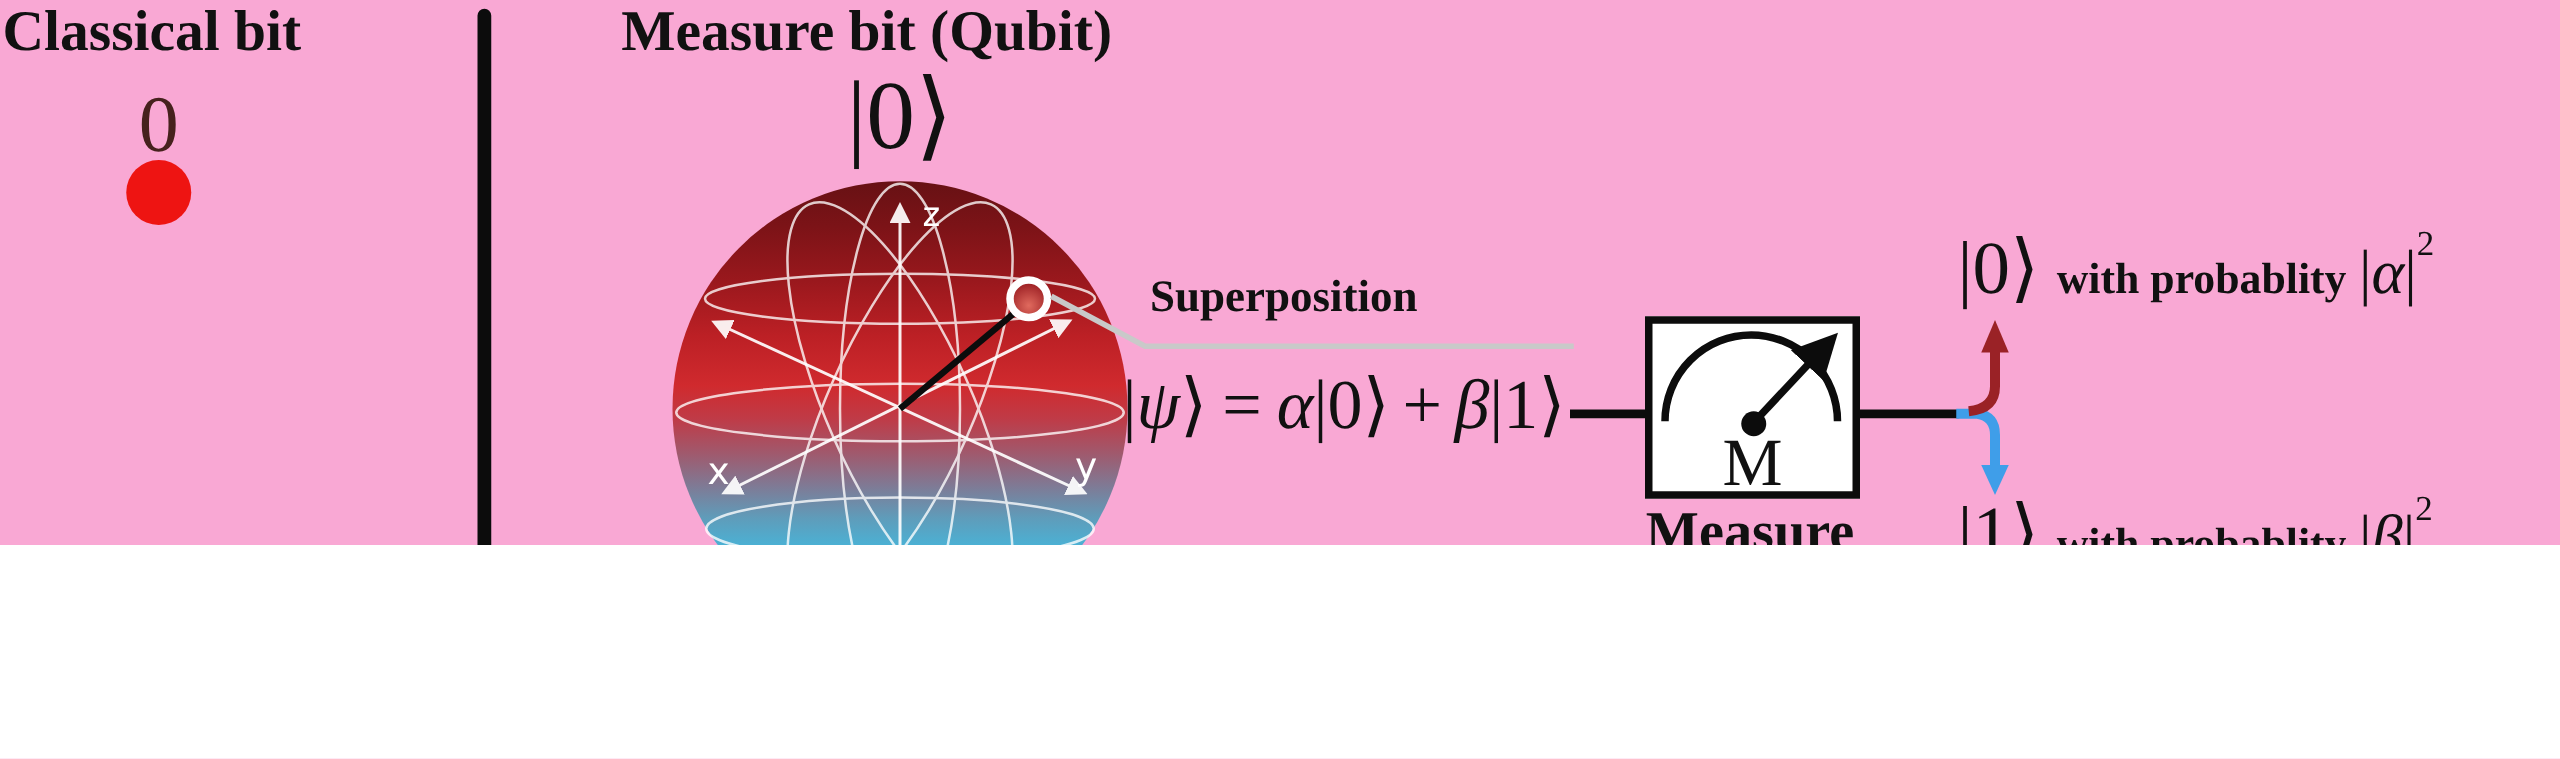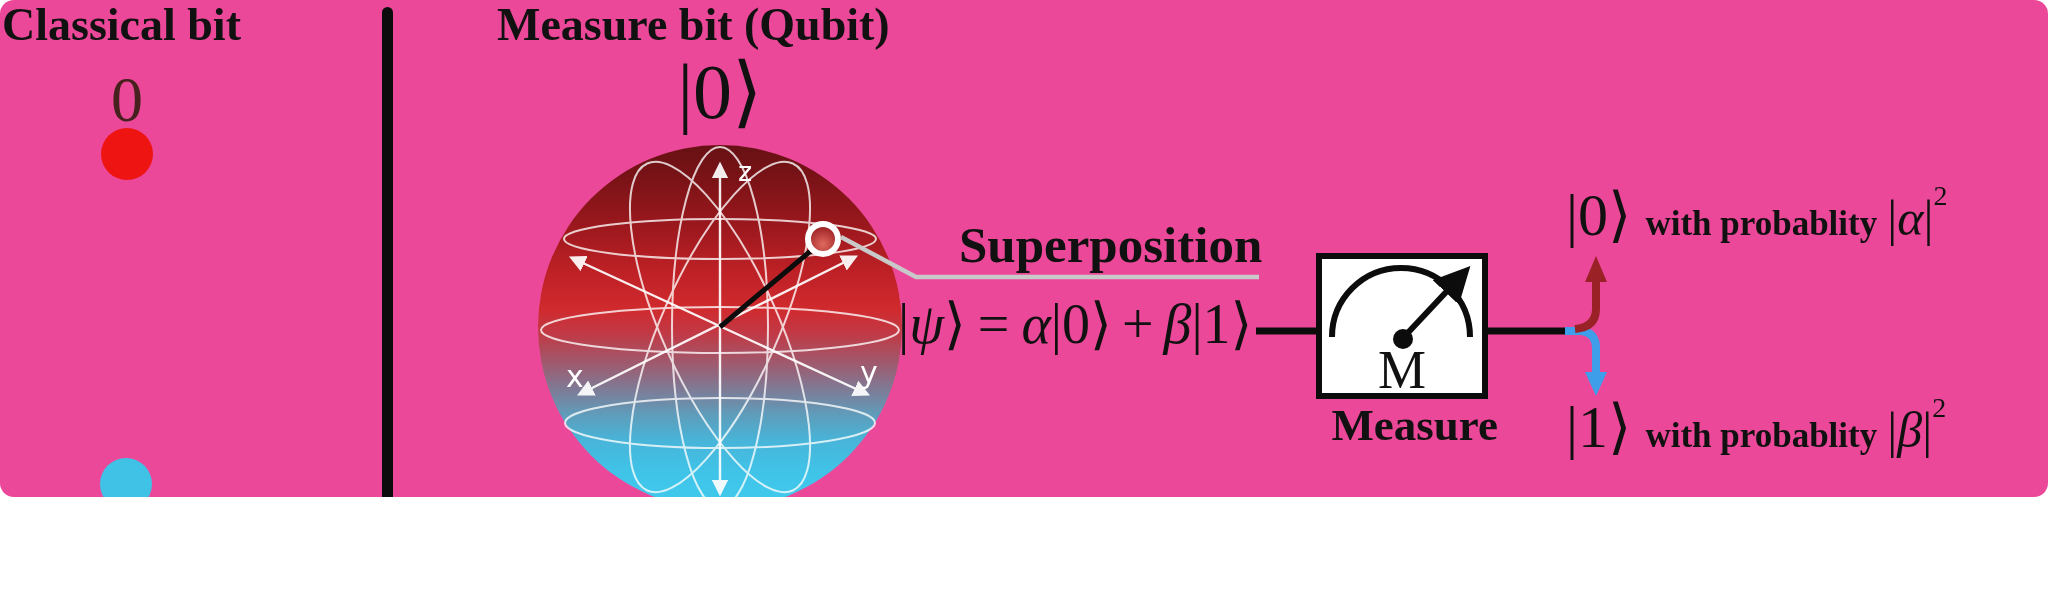--- a/index.html
+++ b/index.html
@@ -1,18 +1,18 @@
 <!DOCTYPE html>
 <html><head>
 <meta charset="utf-8">
 <style>
   html,body{margin:0;padding:0;background:#fff;}
   .canvas{
-    position:relative;width:2048px;height:497px;background:#ec4899;overflow:hidden;
-    font-family:"Liberation Serif","DejaVu Serif","DejaVu Sans",serif;color:#111;border-radius:14px;
+    position:relative;width:2048px;height:436px;background:#f9a8d4;overflow:hidden;
+    font-family:"Liberation Serif","DejaVu Serif","DejaVu Sans",serif;color:#111;
   }
   .abs{position:absolute;}
   .title{font-size:46px;font-weight:bold;line-height:1;white-space:nowrap;}
   
   .c-title{left:0;top:2px;padding-left:2px;}
   .brown{color:#46211d;}
   .c-num{width:100px;text-align:center;font-size:64px;line-height:1;}
   .c-zero{left:77px;top:68px;}
   .c-or{left:75px;top:300px;}
   .c-one{left:76px;top:516px;}
@@ -26,30 +26,30 @@
   .ket-top{left:620px;top:52px;}
   .ket-bottom{left:622px;top:506px;}
   .sphere{
     left:538px;top:145px;width:364px;height:364px;border-radius:50%;
     background:linear-gradient(180deg,
       #671114 0%,#7c1317 10%,#9a181d 22%,#bc2025 34%,#d02a2e 45%,
       #c03a46 52%,#9f5a6e 60%,#7f7a95 67%,#5f9cba 74%,#48b4d8 81%,
       #3fc4e8 90%,#41cbee 100%);
   }
   .sphere svg{position:absolute;left:0;top:0;width:100%;height:100%;}
-  .superpos{left:959px;top:216px;font-size:51px;font-weight:bold;white-space:nowrap;z-index:6;}
+  .superpos{left:920px;top:216px;font-size:36px;font-weight:bold;white-space:nowrap;z-index:6;}
   .equation{left:898px;top:292px;font-size:56px;line-height:1.15;display:flex;align-items:baseline;white-space:nowrap;z-index:6;}
   .equation .sp-eq{margin:0 12px;}
   .equation .sp-pl{margin:0 10px;}
   .it{font-style:italic;}
   
   .mbox{left:1316px;top:253px;width:172px;height:146px;border:6px solid #0c0c0c;box-sizing:border-box;background:#fff;z-index:4;}
   .mbox svg{position:absolute;left:0;top:0;width:160px;height:134px;}
   .m-letter{position:absolute;left:0;right:0;bottom:-4px;text-align:center;font-size:54px;line-height:1;}
-  .m-caption{left:1302px;top:399px;width:196px;text-align:right;font-size:45px;font-weight:bold;}
+  .m-caption{left:1302px;top:399px;width:196px;text-align:center;font-size:45px;font-weight:bold;}
   
   .outcome{display:flex;align-items:baseline;white-space:nowrap;z-index:6;}
   .outcome-zero{left:1566px;top:182px;}
   .outcome-one{left:1566px;top:394px;}
   .o-ket{font-size:60px;line-height:1;}
   .o-text{font-size:35px;font-weight:bold;margin:0 10px 0 14px;}
   .o-amp{font-size:50px;line-height:1;}
   .o-amp .exp{font-size:28px;vertical-align:30px;}
   
   .overlay{position:absolute;left:0;top:0;z-index:5;pointer-events:none;}

